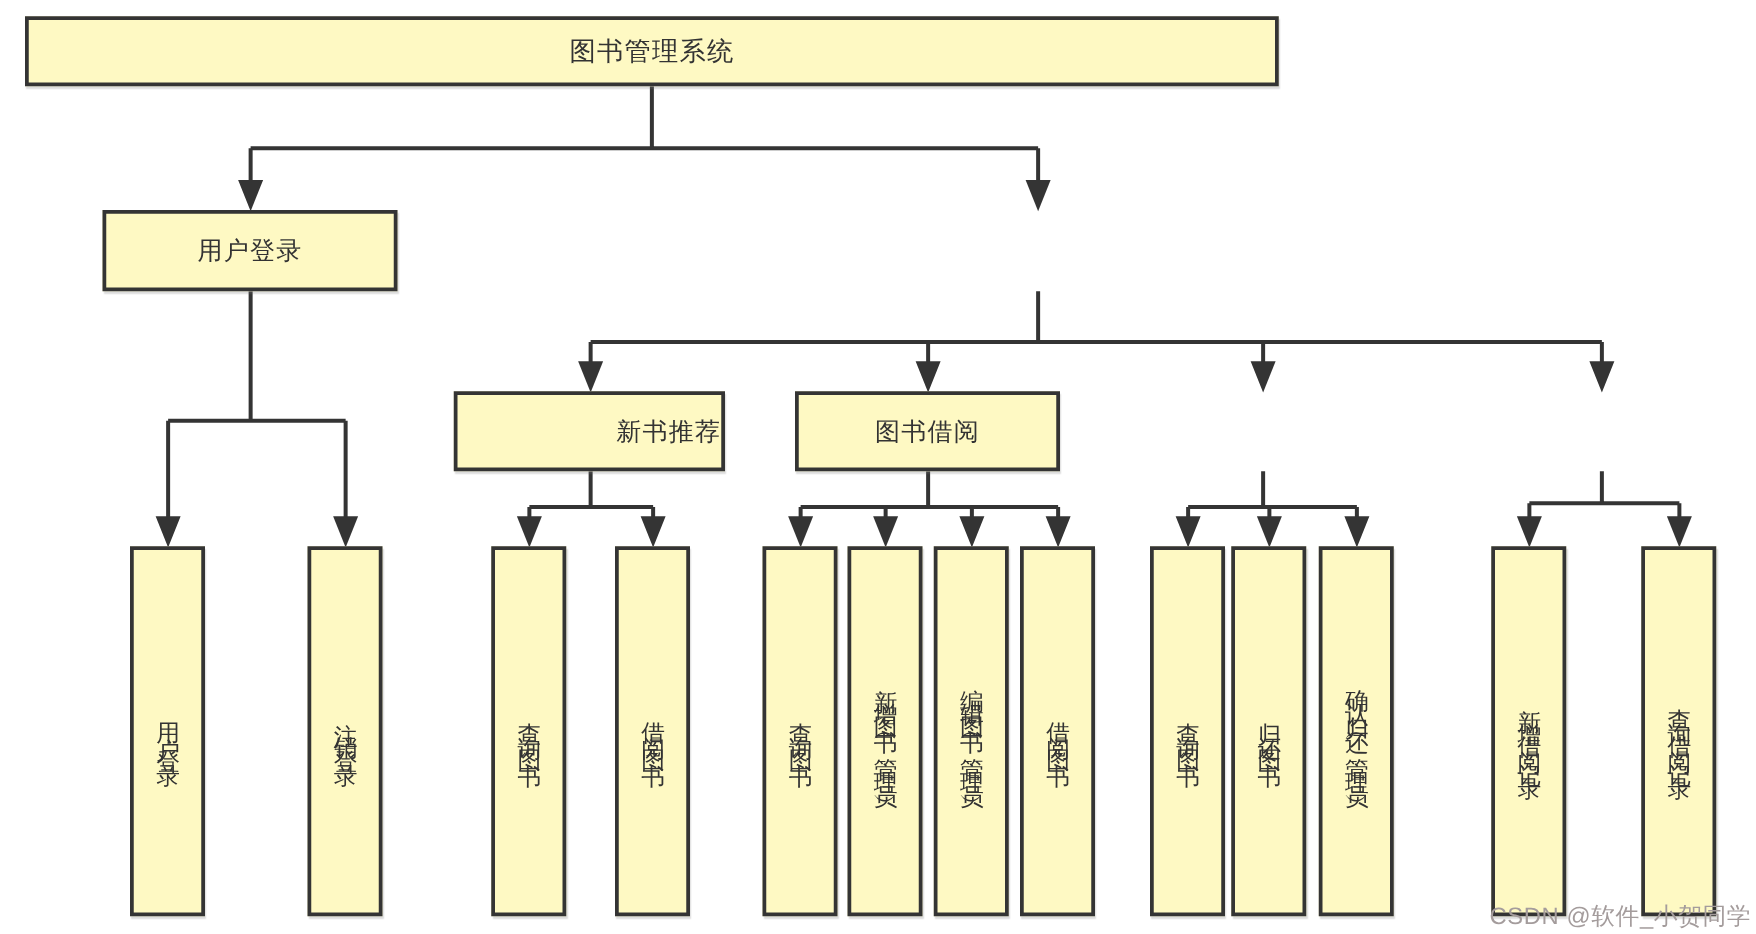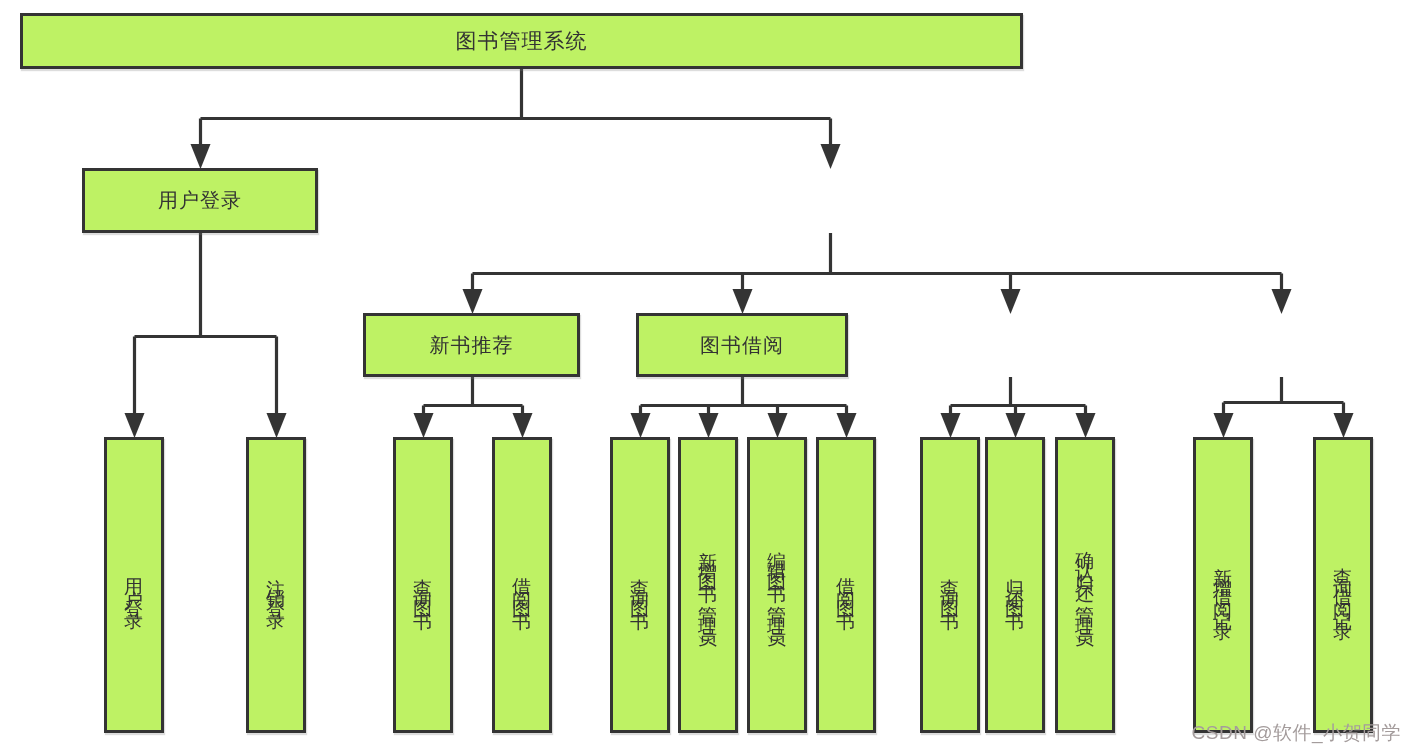--- a/index.html
+++ b/index.html
@@ -19,21 +19,21 @@
   .connectors {
     position: absolute;
     left: 0;
     top: 0;
     z-index: 1;
   }
   .node {
     position: absolute;
     box-sizing: border-box;
     border: 3px solid #343434;
-    background: #bef264;
+    background: #fef9c3;
     display: flex;
     align-items: center;
     justify-content: center;
     font-size: 20px;
     letter-spacing: 1px;
     z-index: 2;
     box-shadow: 1px 2px 1px rgba(120,120,120,0.25);
   }
   .node .hlabel {
     white-space: nowrap;
@@ -108,21 +108,21 @@
   </svg>
 
   <div class="node" style="left:20px; top:13px; width:1003px; height:56px; font-size:21px;">
     <span class="hlabel">图书管理系统</span>
   </div>
 
   <div class="node" style="left:82px; top:168px; width:236px; height:65px;">
     <span class="hlabel">用户登录</span>
   </div>
 
-  <div class="node" style="left:363px; top:313px; width:217px; height:64px;">
+  <div class="node" style="left:363px; top:313px; width:217px; height:64px;justify-content:flex-end;">
     <span class="hlabel">新书推荐</span>
   </div>
   <div class="node" style="left:636px; top:313px; width:212px; height:64px;">
     <span class="hlabel">图书借阅</span>
   </div>
 
   <div class="node leaf" style="left:104px;">
     <span class="vlabel">用户登录</span>
   </div>
   <div class="node leaf" style="left:246px;">

